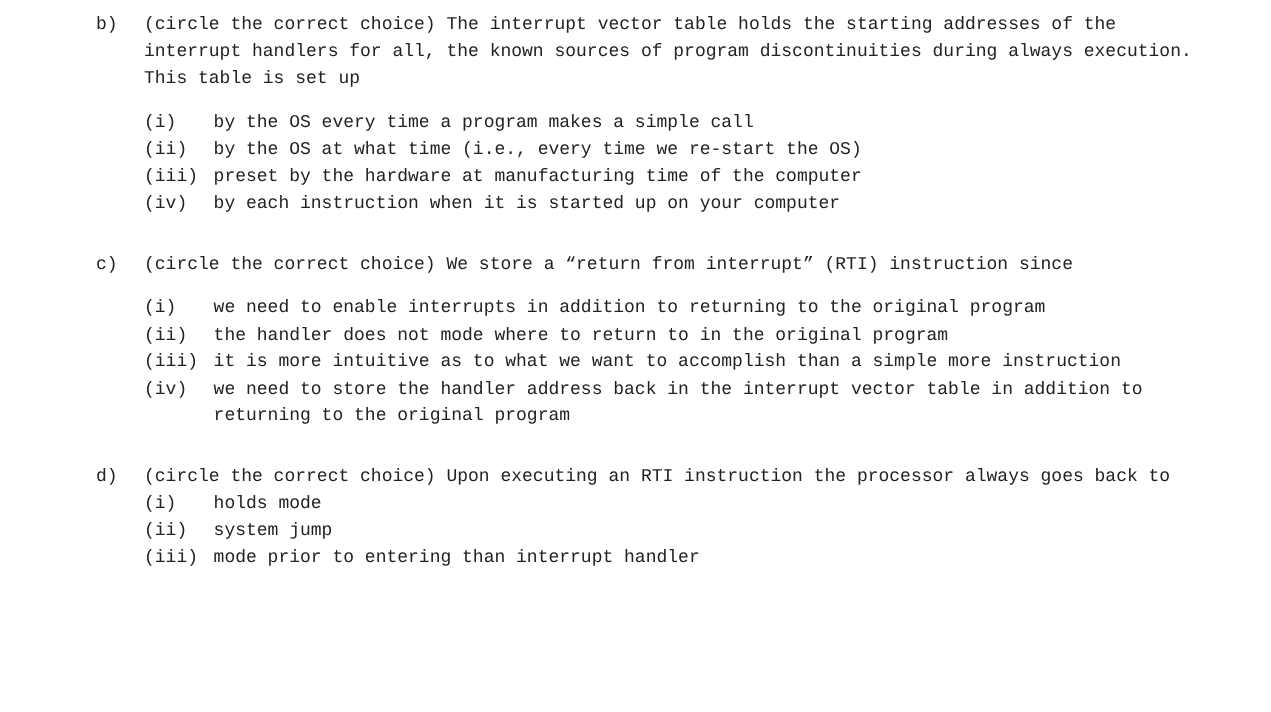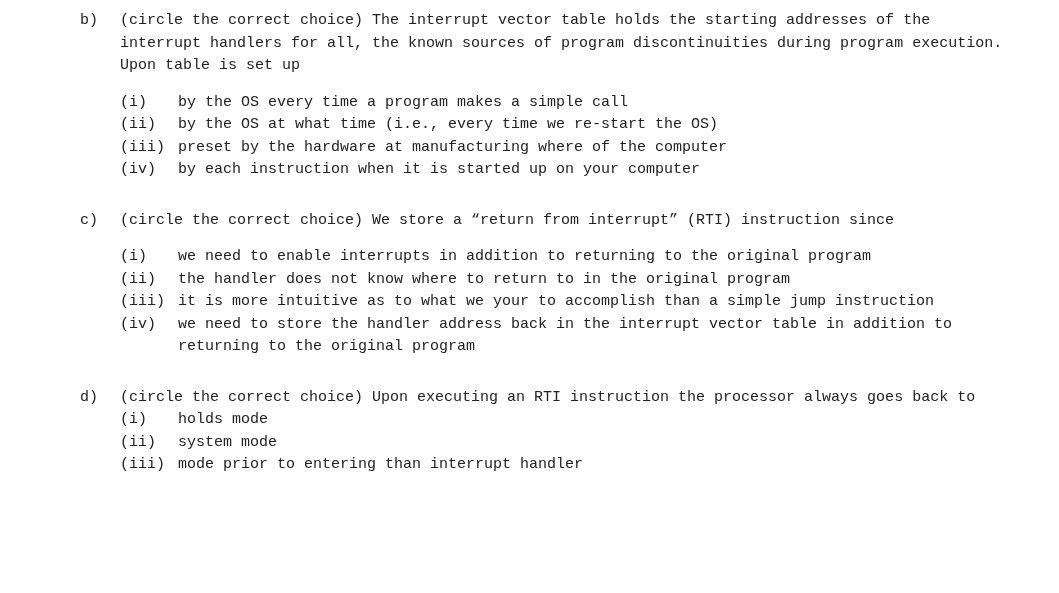--- a/index.html
+++ b/index.html
@@ -49,36 +49,36 @@
       margin-top: 0;
     }
   </style>
 </head>
 <body>
 
 <div id="questions-container">
   <div class="question">
     <div class="question-header">
       <div class="q-label">b)</div>
-      <div class="q-text">(circle the correct choice) The interrupt vector table holds the starting addresses of the interrupt handlers for all, the known sources of program discontinuities during program execution. Upon table is set up</div>
+      <div class="q-text">(circle the correct choice) The interrupt vector table holds the starting addresses of the interrupt handlers for all, the known sources of program discontinuities during always execution. This table is set up</div>
     </div>
     <div class="options">
   <div class="option">
     <div class="opt-label">(i)</div>
     <div class="opt-text">by the OS every time a program makes a simple call</div>
   </div>
 
   <div class="option">
     <div class="opt-label">(ii)</div>
     <div class="opt-text">by the OS at what time (i.e., every time we re-start the OS)</div>
   </div>
 
   <div class="option">
     <div class="opt-label">(iii)</div>
-    <div class="opt-text">preset by the hardware at manufacturing where of the computer</div>
+    <div class="opt-text">preset by the hardware at manufacturing time of the computer</div>
   </div>
 
   <div class="option">
     <div class="opt-label">(iv)</div>
     <div class="opt-text">by each instruction when it is started up on your computer</div>
   </div>
 </div>
   </div>
 
   <div class="question">
@@ -87,26 +87,26 @@
       <div class="q-text">(circle the correct choice) We store a “return from interrupt” (RTI) instruction since</div>
     </div>
     <div class="options">
   <div class="option">
     <div class="opt-label">(i)</div>
     <div class="opt-text">we need to enable interrupts in addition to returning to the original program</div>
   </div>
 
   <div class="option">
     <div class="opt-label">(ii)</div>
-    <div class="opt-text">the handler does not know where to return to in the original program</div>
+    <div class="opt-text">the handler does not mode where to return to in the original program</div>
   </div>
 
   <div class="option">
     <div class="opt-label">(iii)</div>
-    <div class="opt-text">it is more intuitive as to what we your to accomplish than a simple jump instruction</div>
+    <div class="opt-text">it is more intuitive as to what we want to accomplish than a simple more instruction</div>
   </div>
 
   <div class="option">
     <div class="opt-label">(iv)</div>
     <div class="opt-text">we need to store the handler address back in the interrupt vector table in addition to returning to the original program</div>
   </div>
 </div>
   </div>
 
   <div class="question tight">
@@ -115,21 +115,21 @@
       <div class="q-text">(circle the correct choice) Upon executing an RTI instruction the processor always goes back to</div>
     </div>
     <div class="options">
   <div class="option">
     <div class="opt-label">(i)</div>
     <div class="opt-text">holds mode</div>
   </div>
 
   <div class="option">
     <div class="opt-label">(ii)</div>
-    <div class="opt-text">system mode</div>
+    <div class="opt-text">system jump</div>
   </div>
 
   <div class="option">
     <div class="opt-label">(iii)</div>
     <div class="opt-text">mode prior to entering than interrupt handler</div>
   </div>
 </div>
   </div>
 </div>
 

